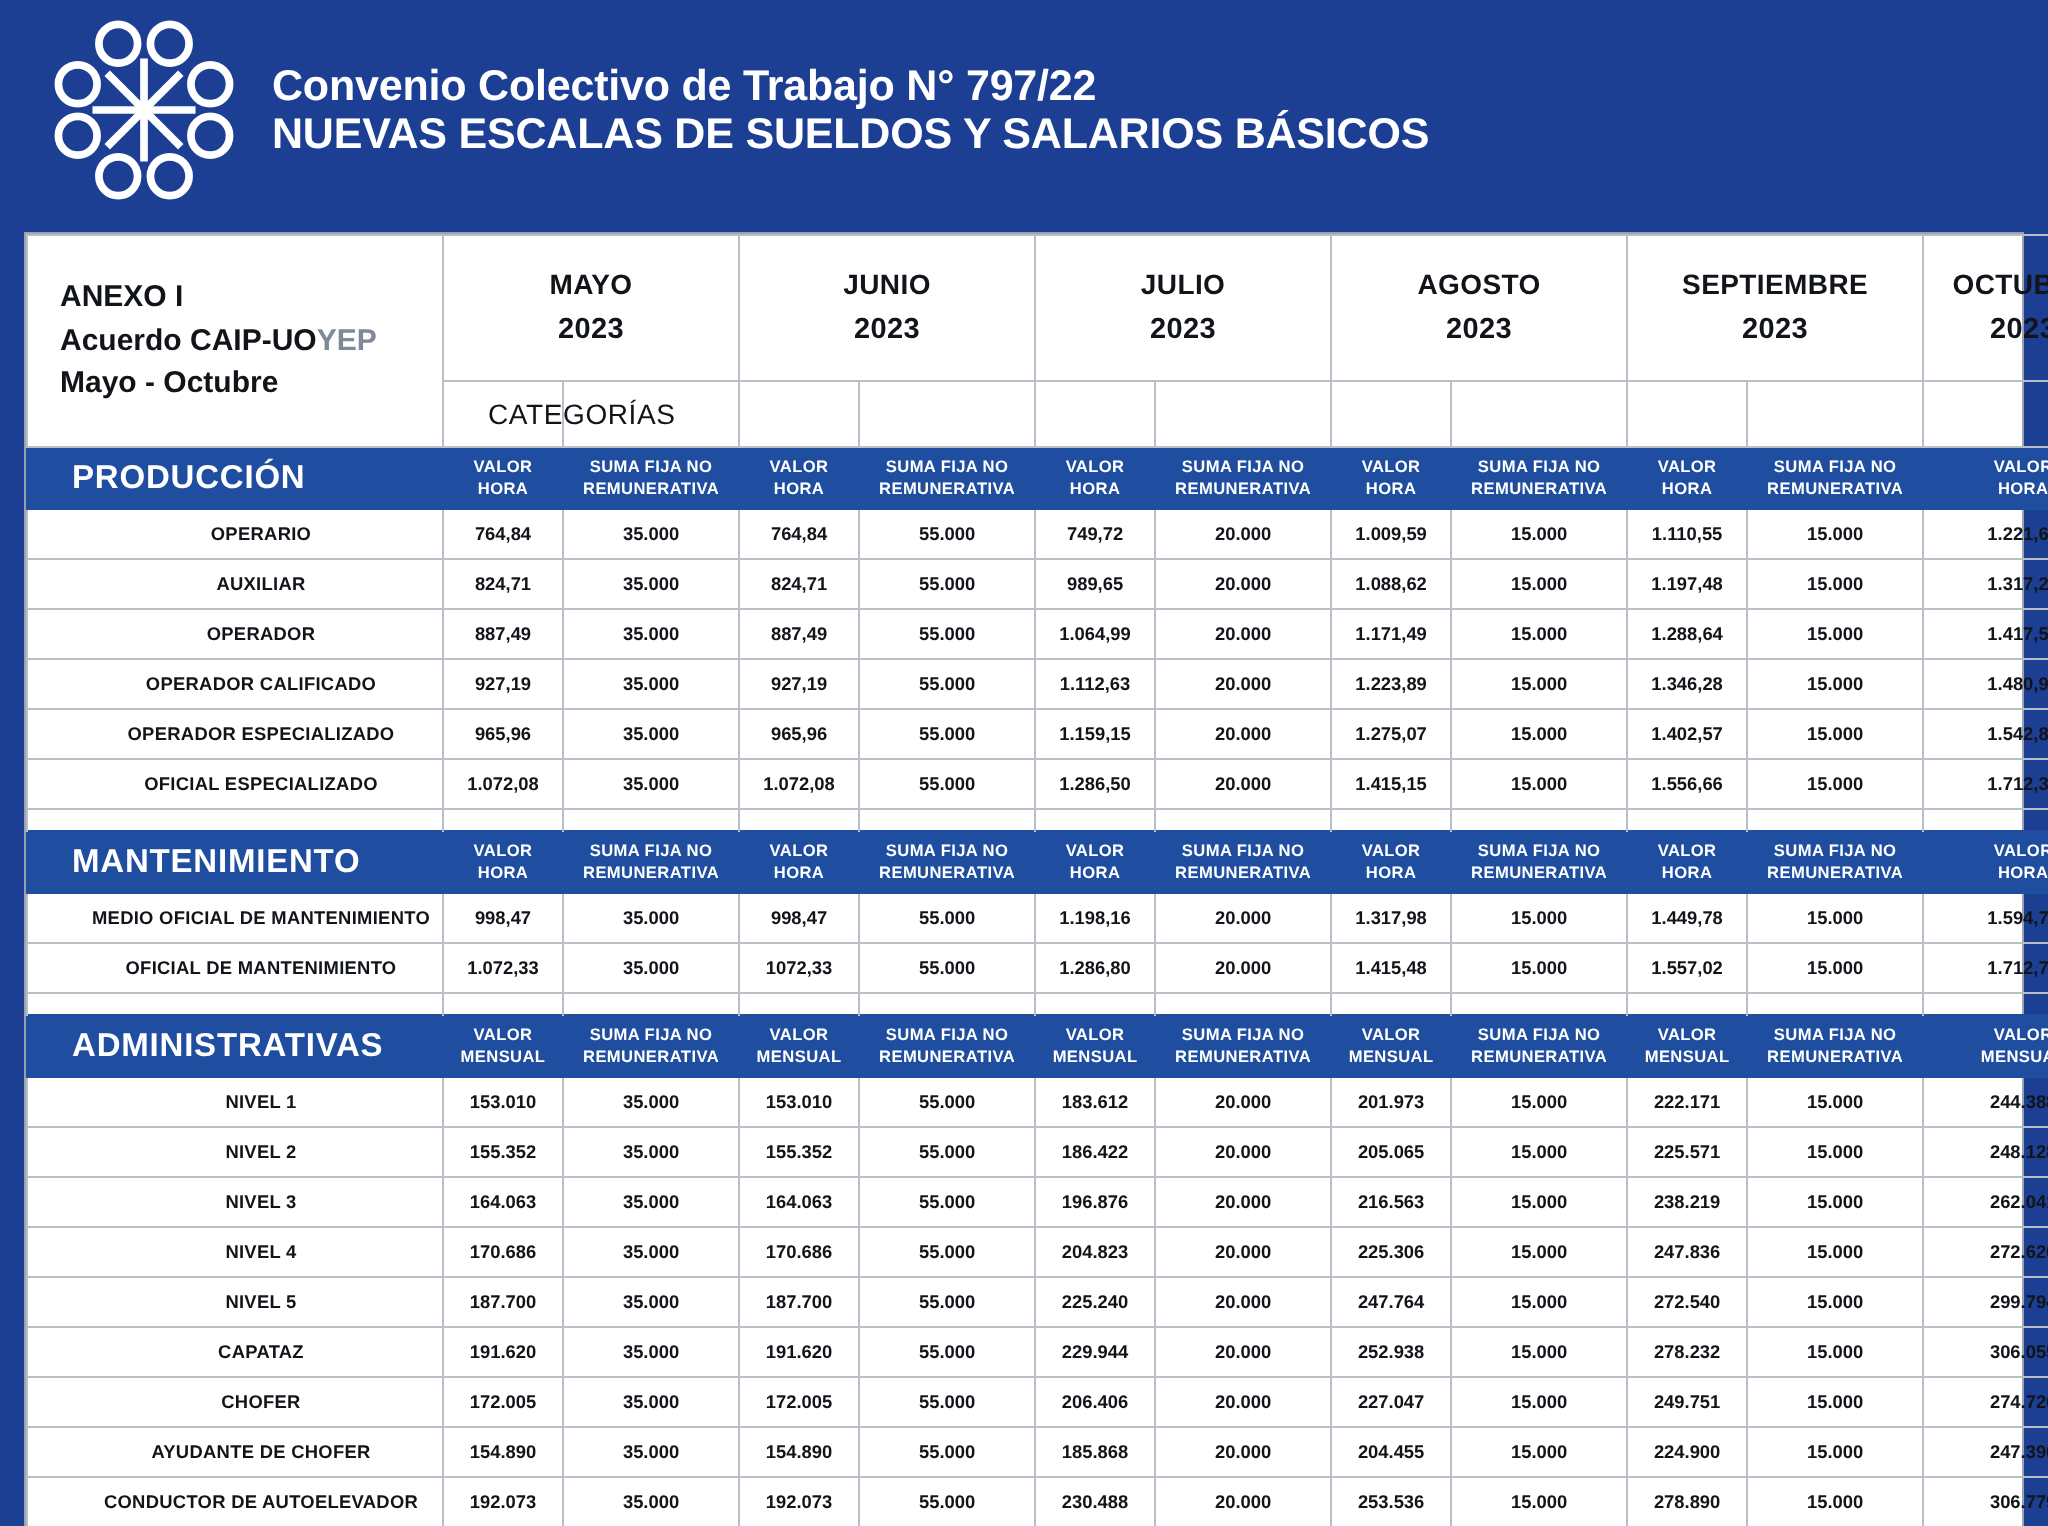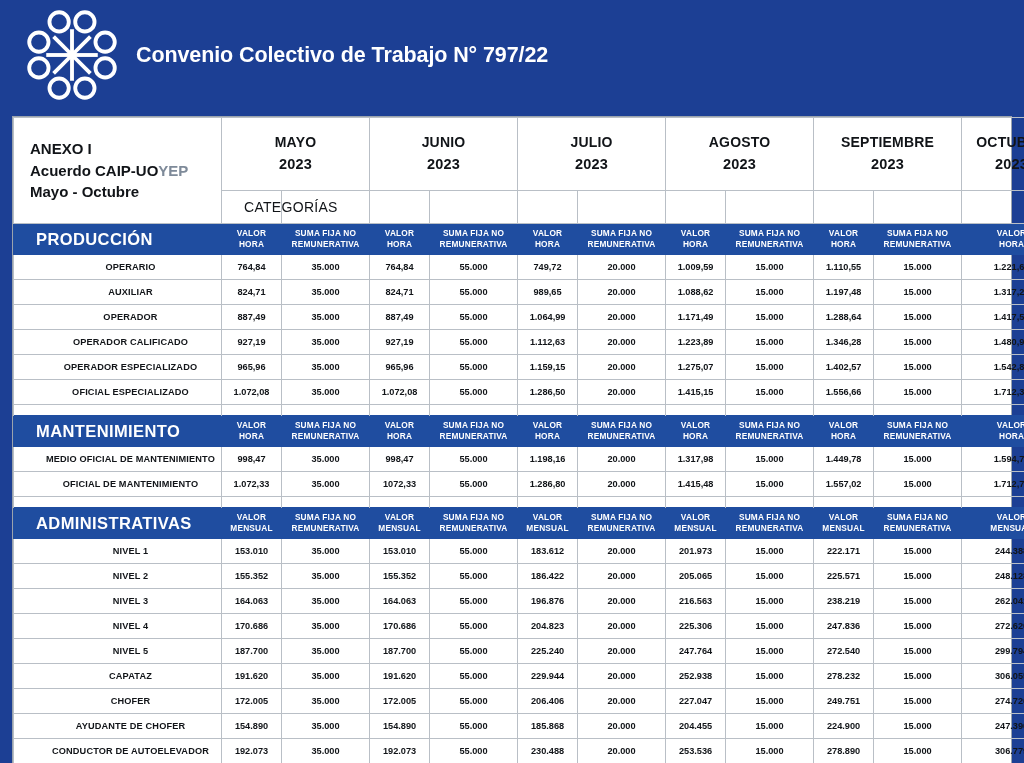--- a/index.html
+++ b/index.html
@@ -177,20 +177,21 @@
           <circle cx="64" cy="86" r="10.5"></circle>
           <circle cx="36" cy="86" r="10.5"></circle>
           <circle cx="14" cy="64" r="10.5"></circle>
           <circle cx="14" cy="36" r="10.5"></circle>
         </g>
         <circle cx="50" cy="50" r="5" fill="#ffffff"></circle>
       </svg>
     </div>
     <div class="titles">
       <div class="title-1">Convenio Colectivo de Trabajo N° 797/22</div>
+      <div class="title-2">NUEVAS ESCALAS DE SUELDOS Y SALARIOS BÁSICOS</div>
     </div>
   </div>
 
   <div class="table-wrap">
     <table class="grid">
       <colgroup>
         <col style="width:208px">
         <col style="width:60px">
           <col style="width:88px">
         <col style="width:60px">

